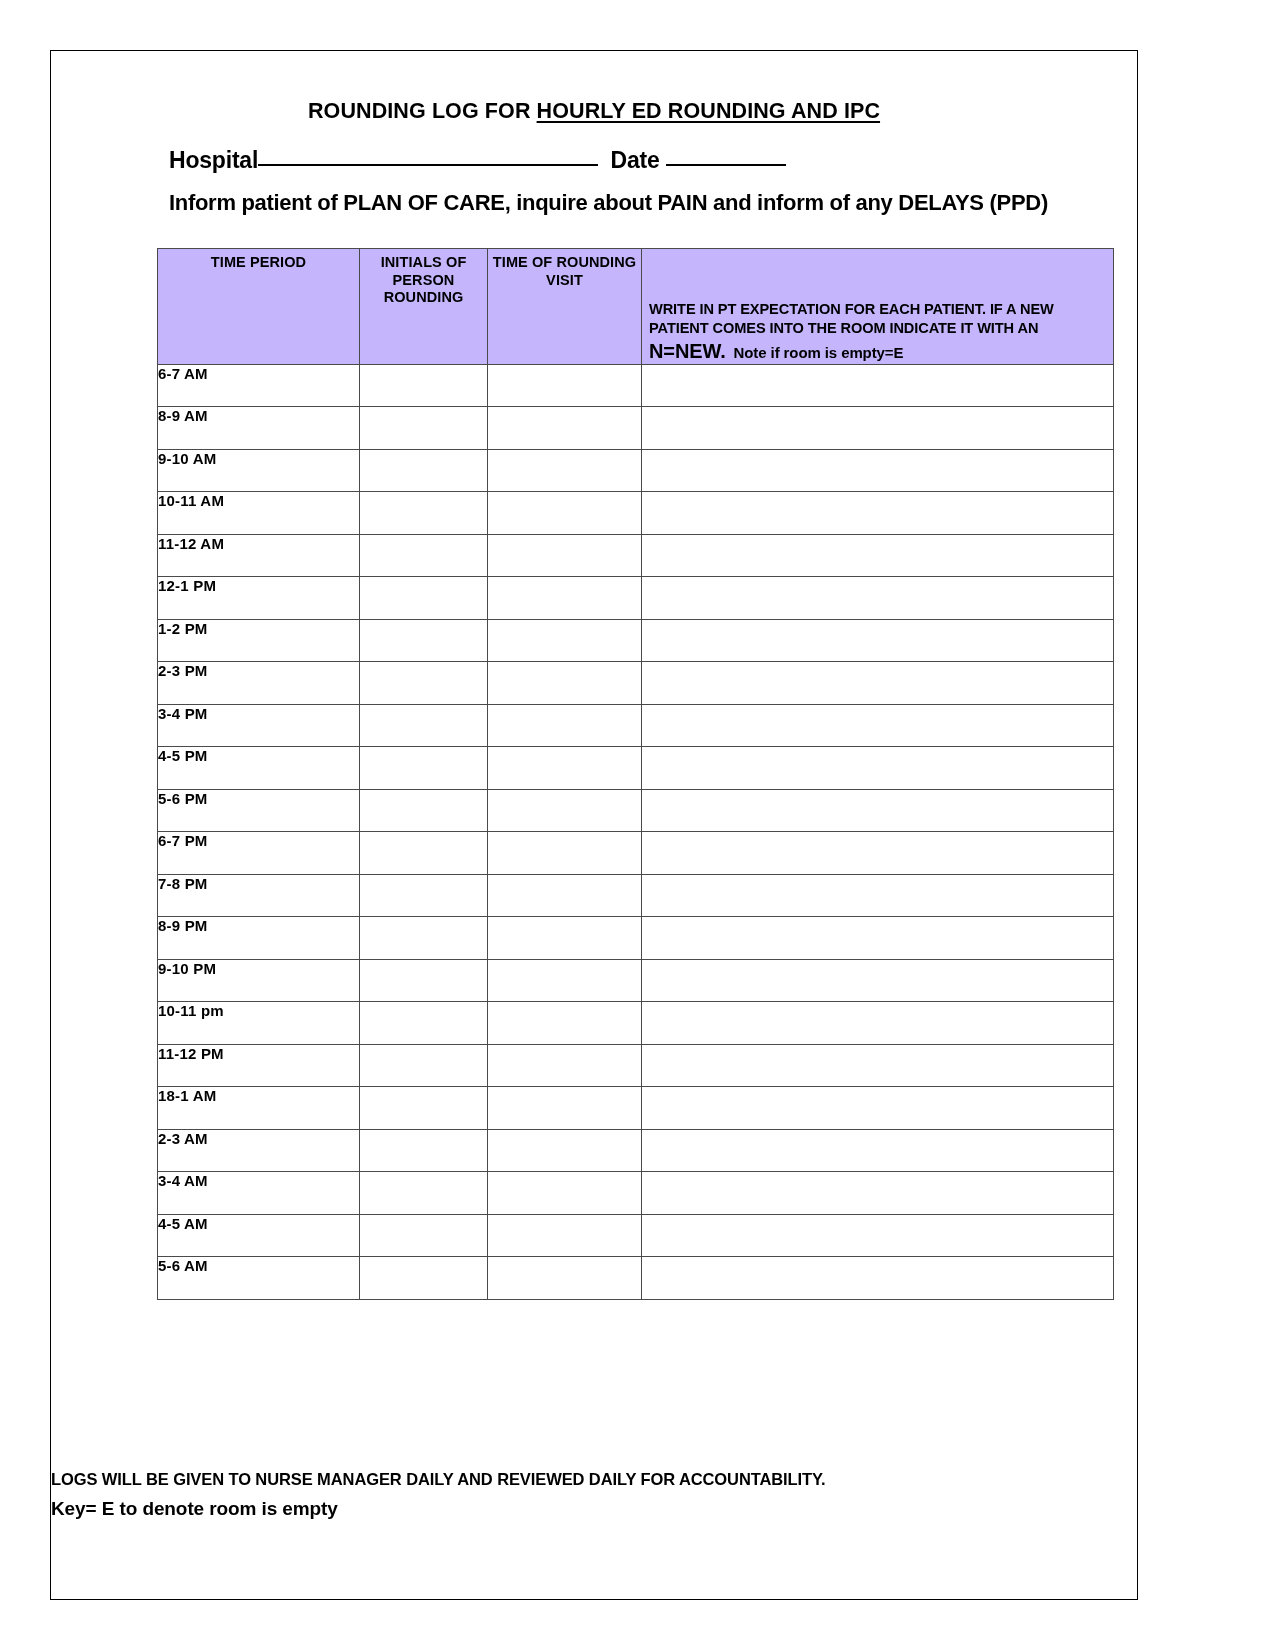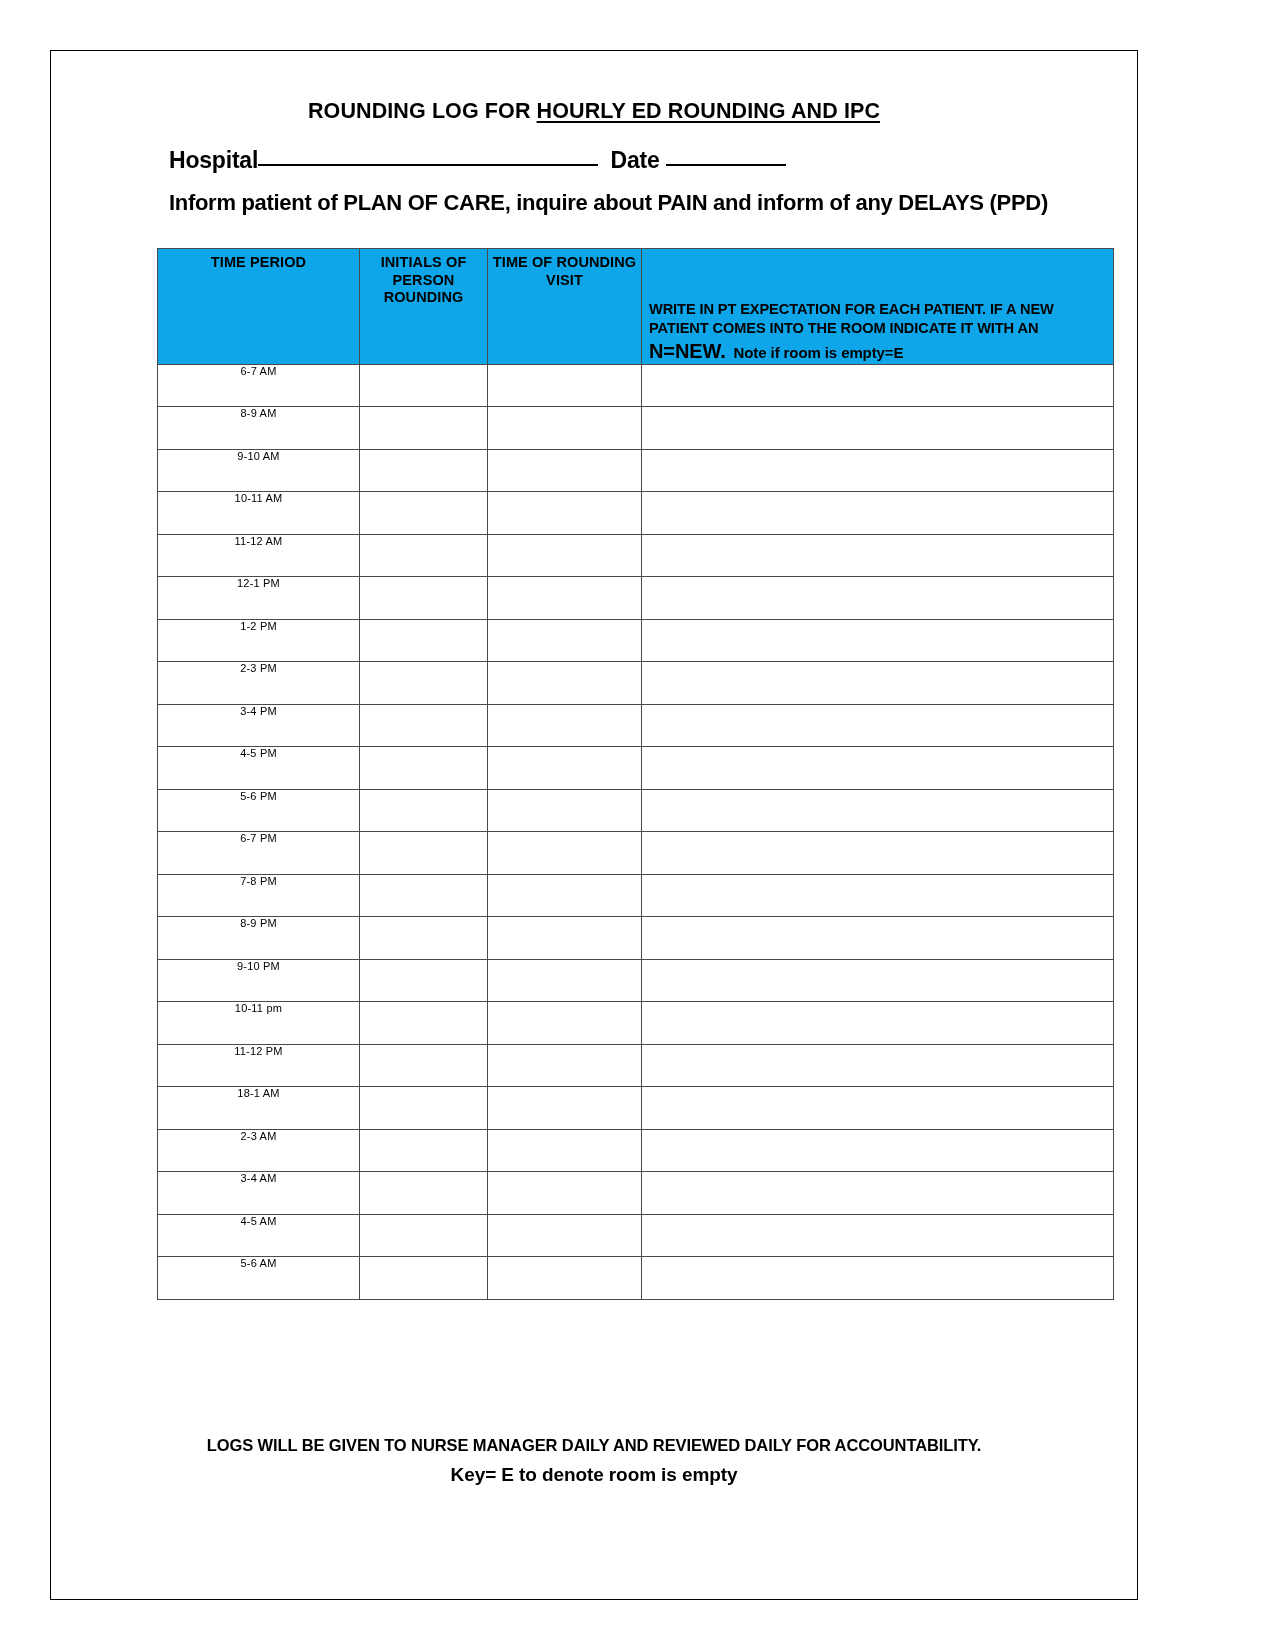--- a/index.html
+++ b/index.html
@@ -92,21 +92,21 @@
     padding: 0;
     vertical-align: top;
   }
 
   col.c-time   { width: 202px; }
   col.c-init   { width: 128px; }
   col.c-visit  { width: 154px; }
   col.c-expect { width: 472px; }
 
   thead th {
-    background: #0ea5e9;
+    background: #c4b5fd;
     height: 112px;
     vertical-align: top;
   }
   .hd-center {
     font-size: 14.5px;
     font-weight: bold;
     text-align: center;
     line-height: 1.22;
     padding-top: 5px;
     letter-spacing: 0.1px;
@@ -124,34 +124,33 @@
     font-size: 20px;
     font-weight: bold;
   }
   .hd-expect .note {
     font-size: 15px;
     font-weight: bold;
   }
 
   tbody tr { height: 42.5px; }
   td.time-cell {
-    text-align: center;
-    font-size: 11px;
-    font-weight: normal;
+    font-size: 15px;
+    font-weight: bold;
     padding-top: 7px;
     letter-spacing: 0.2px;
   }
   td.blank-cell { background: #ffffff; }
 
   .footer {
     position: absolute;
     left: 0;
-    top: 1385px;
+    top: 1419px;
     width: 100%;
-    text-align: center;
+    text-align: left;
   }
   .footer-line1 {
     font-size: 16.5px;
     font-weight: bold;
     letter-spacing: -0.1px;
     white-space: nowrap;
   }
   .footer-line2 {
     font-size: 19px;
     font-weight: bold;

